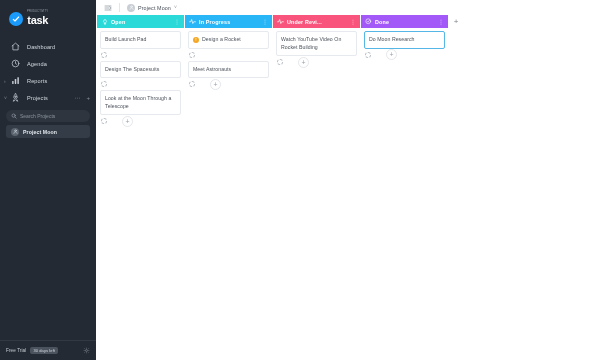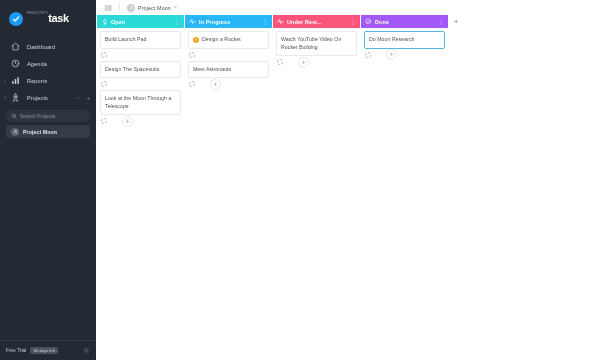--- a/index.html
+++ b/index.html
@@ -46,22 +46,23 @@
     border-radius: 50%;
     background: #1a9bfc;
     display: flex;
     align-items: center;
     justify-content: center;
     flex: 0 0 14px;
   }
   .brand-mark svg { display: block; }
   .brand-text {
     display: flex;
-    flex-direction: row;
-    line-height: 1;
+    flex-direction: column;
+    line-height: 1;
+    align-items: flex-end;
   }
   .brand-sup {
     font-size: 2.6px;
     color: #9aa3ad;
     letter-spacing: .15px;
     text-transform: uppercase;
     margin-bottom: 1px;
     transform: scale(1);
   }
   .brand-name {

